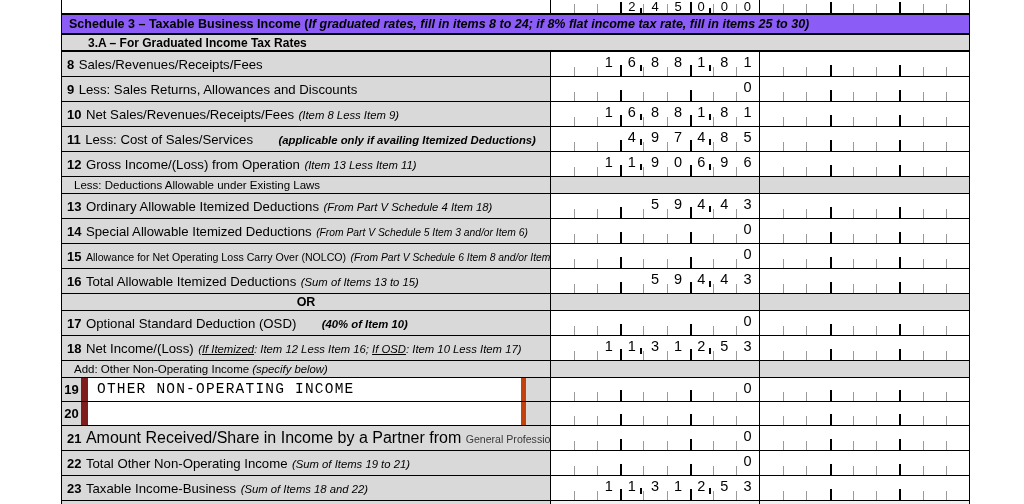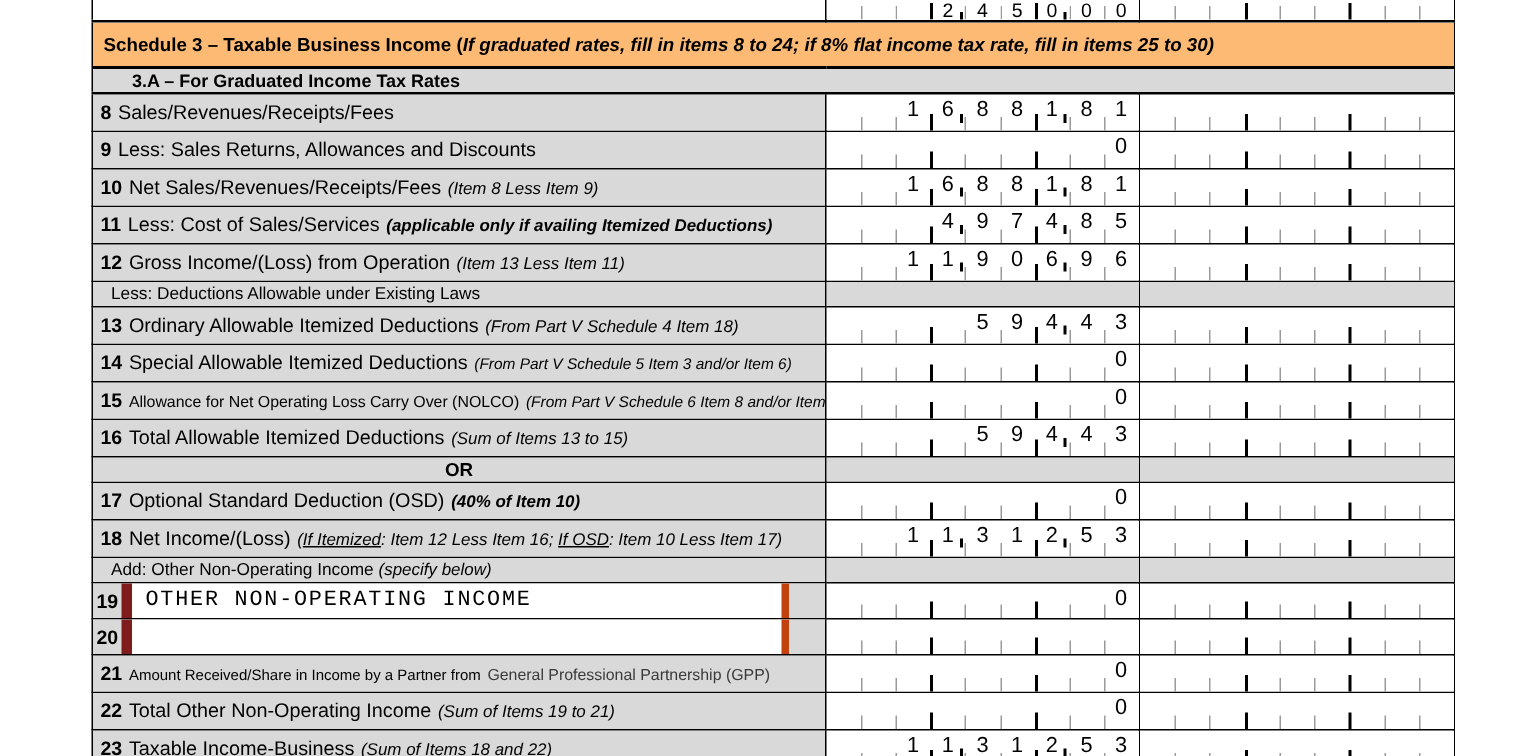--- a/index.html
+++ b/index.html
@@ -51,22 +51,22 @@
   td.numcell.shaded { background: linear-gradient(to bottom,#f2f2f2,#e2e2e2); }
 
   
   .r-tall td   { height: 25px; }
   .r-free td   { height: 24px; }
 
   
   .sched-head td {
     border-top: 2px solid #000;
     border-bottom: 2px solid #000;
-    height: 31px;
-    background: #fdba74;
+    height: 20px;
+    background: #8b5cf6;
     font-weight: bold;
     font-size: 12.5px;
     padding-left: 7px;
     white-space: nowrap;
   }
   .sched-head .it { font-style: italic; }
   .sub-head td {
     height: 17px;
     background: #d9d9d9;
     font-weight: bold;
@@ -85,24 +85,24 @@
     background: #d9d9d9;
     font-size: 12.5px;
     font-weight: bold;
     text-align: center;
     padding-left: 0;
   }
 
   
   .n { font-weight: bold; font-size: 13px; }
   .t { font-size: 13.2px; }
-  .t-sm { font-size: 10px; }
+  .t-sm { font-size: 16px; }
   .t-xs { font-size: 10.6px; }
   .i  { font-style: italic; font-size: 11.3px; }
-  .ib { font-style: italic; font-weight: bold; font-size: 11.3px; }
+  .ib { font-style: italic; font-weight: bold; font-size: 11.3px; margin-left: 21px; }
   .i-sm { font-style: italic; font-size: 10.3px; }
   .u  { text-decoration: underline; font-style: italic; }
   .gr { color: #3a3a3a; }
 
   
   .digits {
     display: flex;
     width: 100%;
     height: 100%;
     align-items: stretch;

